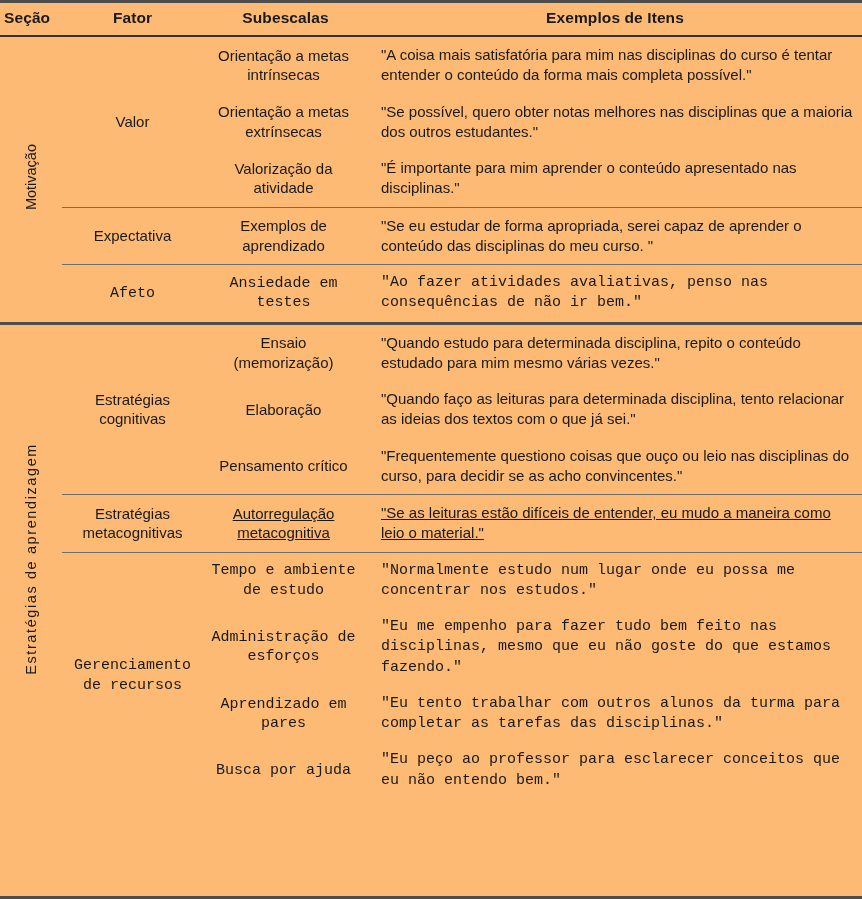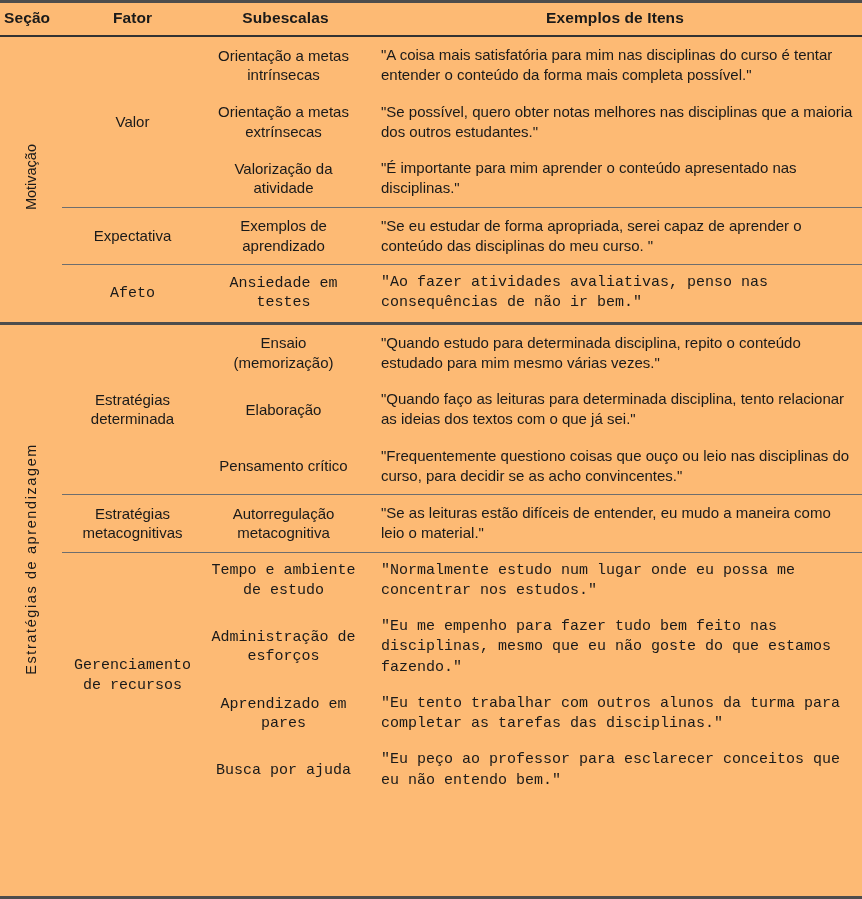--- a/index.html
+++ b/index.html
@@ -225,21 +225,21 @@
           <td class="section-cell last"><span class="vlabel spaced">Estratégias de aprendizagem</span></td>
           <td colspan="3" style="padding: 0px; vertical-align: top;">
             <table class="group">
               <colgroup>
                 <col class="g-factor">
                 <col class="g-subscale">
                 <col class="g-example">
               </colgroup>
               <tbody>
                 <tr class="factor-group">
-                  <td class="factor-cell">Estratégias determinada</td>
+                  <td class="factor-cell">Estratégias cognitivas</td>
                   <td colspan="2" style="padding: 0px;">
                     <table class="sub">
                       <colgroup>
                         <col class="s-subscale">
                         <col class="s-example">
                       </colgroup>
                       <tbody>
                         <tr>
                           <td class="subscale-cell">Ensaio (memorização)</td>
                           <td class="example-cell">"Quando estudo para determinada disciplina, repito o conteúdo estudado para mim mesmo várias vezes."</td>
@@ -251,21 +251,21 @@
                         <tr>
                           <td class="subscale-cell">Pensamento crítico</td>
                           <td class="example-cell">"Frequentemente questiono coisas que ouço ou leio nas disciplinas do curso, para decidir se as acho convincentes."</td>
                         </tr>
                       </tbody>
                     </table>
                   </td>
                 </tr>
                 <tr class="factor-group">
                   <td class="factor-cell">Estratégias metacognitivas</td>
-                  <td colspan="2" style="padding: 0px;">
+                  <td colspan="2" style="padding: 0px; text-decoration: underline;">
                     <table class="sub">
                       <colgroup>
                         <col class="s-subscale">
                         <col class="s-example">
                       </colgroup>
                       <tbody>
                         <tr>
                           <td class="subscale-cell">Autorregulação metacognitiva</td>
                           <td class="example-cell">"Se as leituras estão difíceis de entender, eu mudo a maneira como leio o material."</td>
                         </tr>

